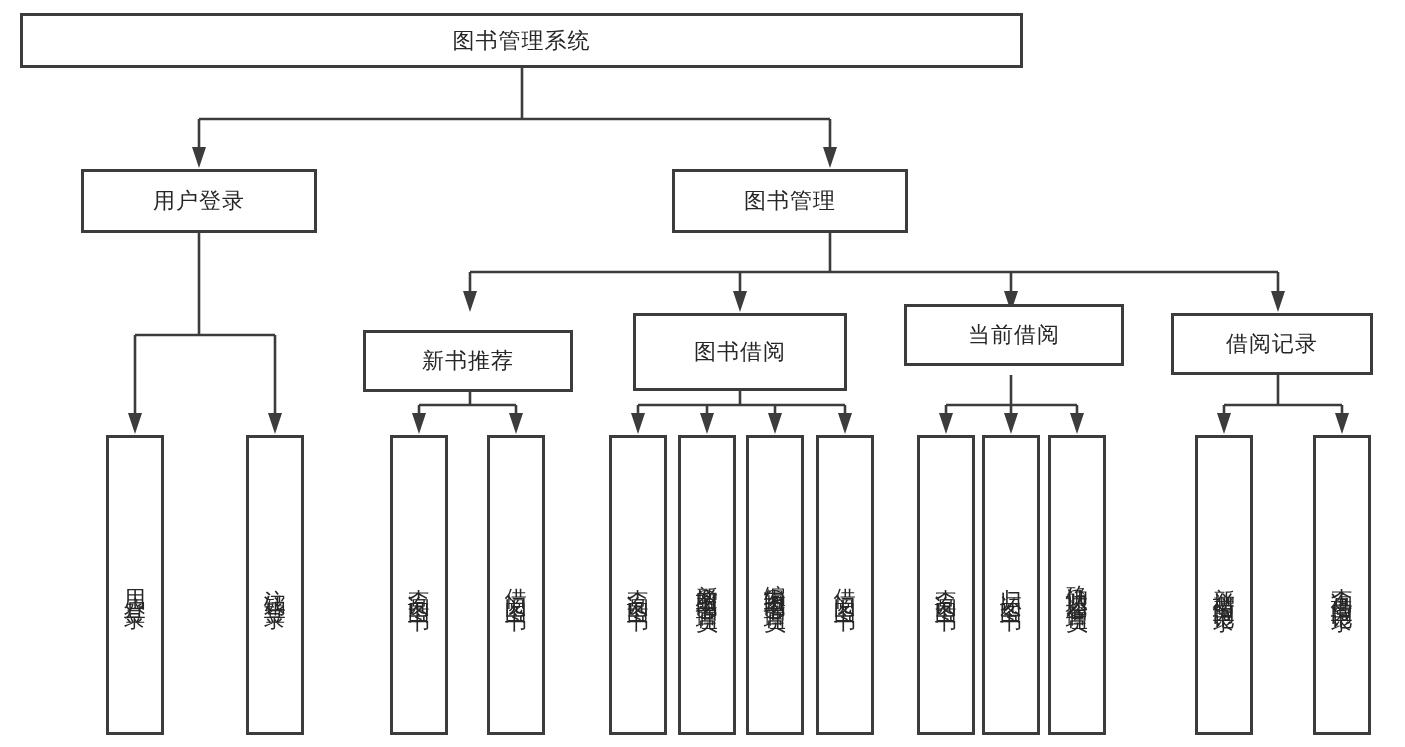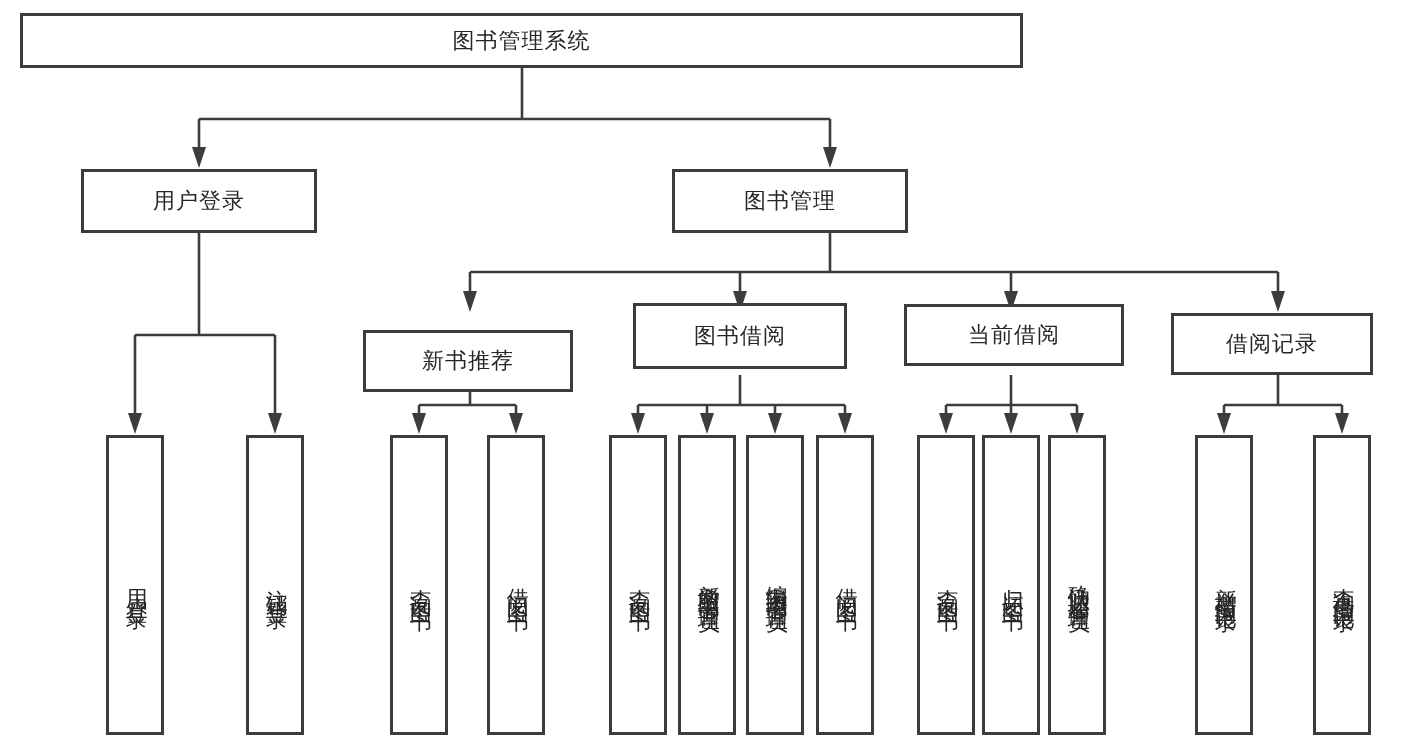--- a/index.html
+++ b/index.html
@@ -7,21 +7,20 @@
     padding: 0;
     background: #ffffff;
     font-family: "Liberation Sans", "DejaVu Sans", sans-serif;
   }
   .canvas {
     position: relative;
     width: 1405px;
     height: 747px;
     background: #ffffff;
     overflow: hidden;
-    font-family: Liberation Mono, monospace;
   }
   svg.connectors {
     position: absolute;
     left: 0;
     top: 0;
     z-index: 1;
   }
   .node {
     position: absolute;
     box-sizing: border-box;
@@ -139,21 +138,21 @@
   <div class="node" style="left:81px;top:169px;width:236px;height:64px">
     <span class="hlabel">用户登录</span>
   </div>
   <div class="node" style="left:672px;top:169px;width:236px;height:64px">
     <span class="hlabel">图书管理</span>
   </div>
 
   <div class="node" style="left:363px;top:330px;width:210px;height:62px">
     <span class="hlabel">新书推荐</span>
   </div>
-  <div class="node" style="left:633px;top:303px;width:214px;height:66px">
+  <div class="node" style="left:633px;top:313px;width:214px;height:78px">
     <span class="hlabel">图书借阅</span>
   </div>
   <div class="node" style="left:904px;top:304px;width:220px;height:62px">
     <span class="hlabel">当前借阅</span>
   </div>
   <div class="node" style="left:1171px;top:313px;width:202px;height:62px">
     <span class="hlabel">借阅记录</span>
   </div>
 
   <div class="node" style="left:106px;top:435px;width:58px;height:300px">

